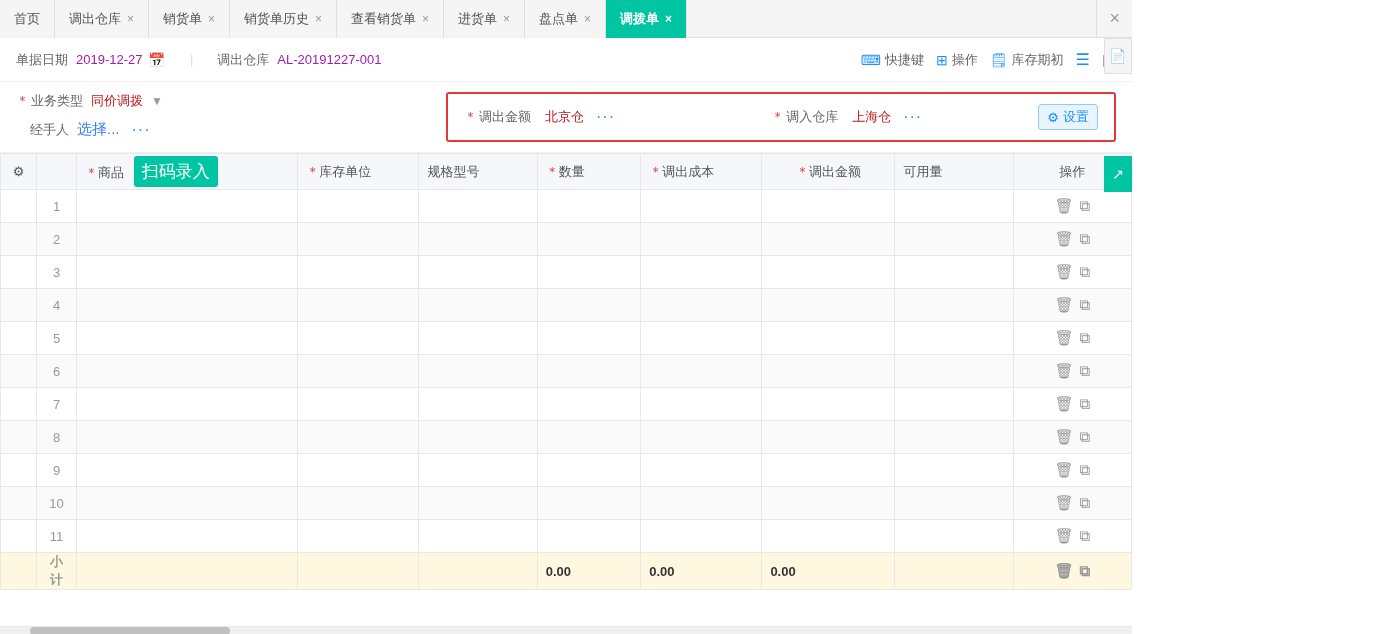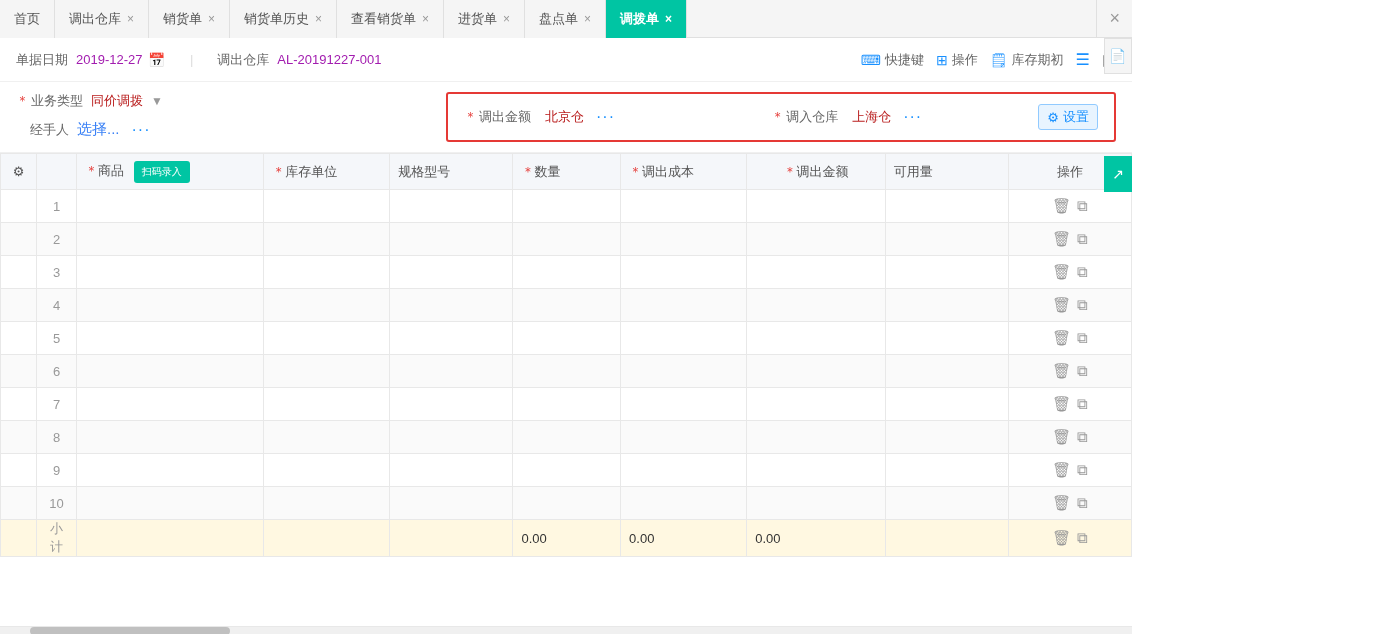--- a/index.html
+++ b/index.html
@@ -188,39 +188,39 @@
       color: #555;
       white-space: nowrap;
     }
     thead th .req { color: #e53935; }
     tbody tr {
       height: 32px;
     }
     tbody tr:nth-child(even) { background: #fafafa; }
     tbody tr.subtotal {
       background: #fff8e1;
-      font-weight: 400;
+      font-weight: 700;
       padding-left: 25px;
     }
     tbody td {
       border: 1px solid #e8e8e8;
       padding: 0 8px;
       color: #333;
     }
     tbody td.row-num {
       text-align: center;
       color: #999;
       width: 40px;
     }
     .scan-btn {
       background: #00c5a3;
       color: #fff;
       border-radius: 3px;
       padding: 4px 8px;
-      font-size: 10px;
+      font-size: 17px;
       cursor: pointer;
       white-space: nowrap;
       display: inline-block;
     }
     .op-cell {
       display: flex;
       align-items: center;
       gap: 6px;
       justify-content: center;
       height: 32px;
@@ -598,20 +598,37 @@
           <td></td>
           <td></td>
           <td></td>
           <td>
             <div class="op-cell">
               <span class="op-icon">🗑</span>
               <span class="op-icon copy">⧉</span>
             </div>
           </td>
         </tr>
+        <tr>
+          <td></td>
+          <td class="row-num">11</td>
+          <td></td>
+          <td></td>
+          <td></td>
+          <td></td>
+          <td></td>
+          <td></td>
+          <td></td>
+          <td>
+            <div class="op-cell">
+              <span class="op-icon">🗑</span>
+              <span class="op-icon copy">⧉</span>
+            </div>
+          </td>
+        </tr>
         <tr class="subtotal">
           <td></td>
           <td class="row-num">
             <span>小计</span>
           </td>
           <td></td>
           <td></td>
           <td></td>
           <td>0.00</td>
           <td>0.00</td>

